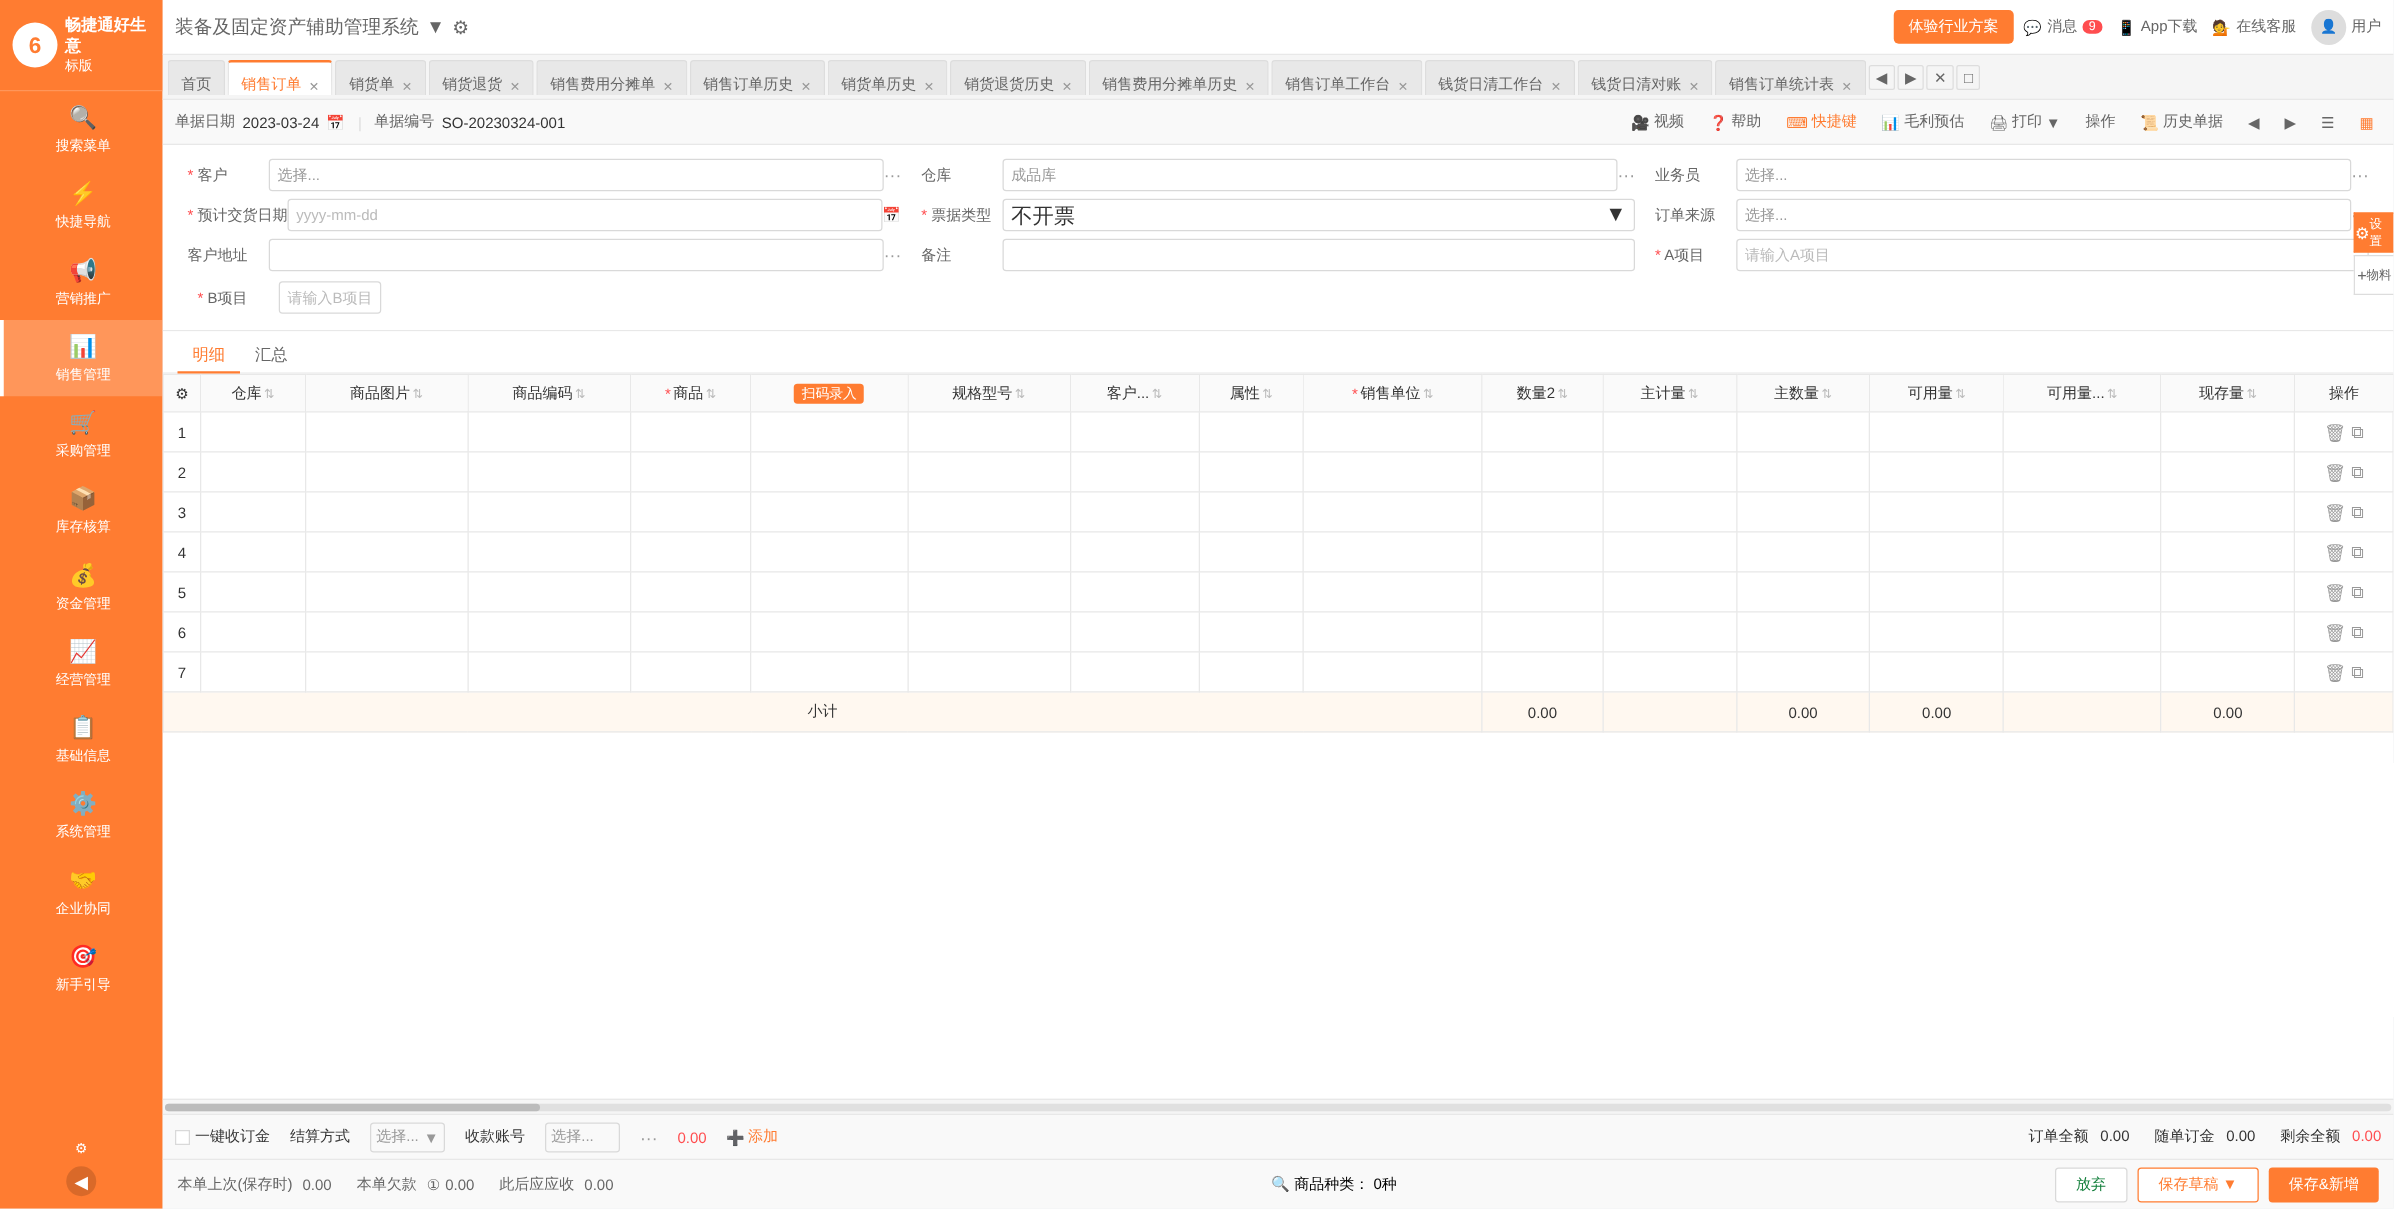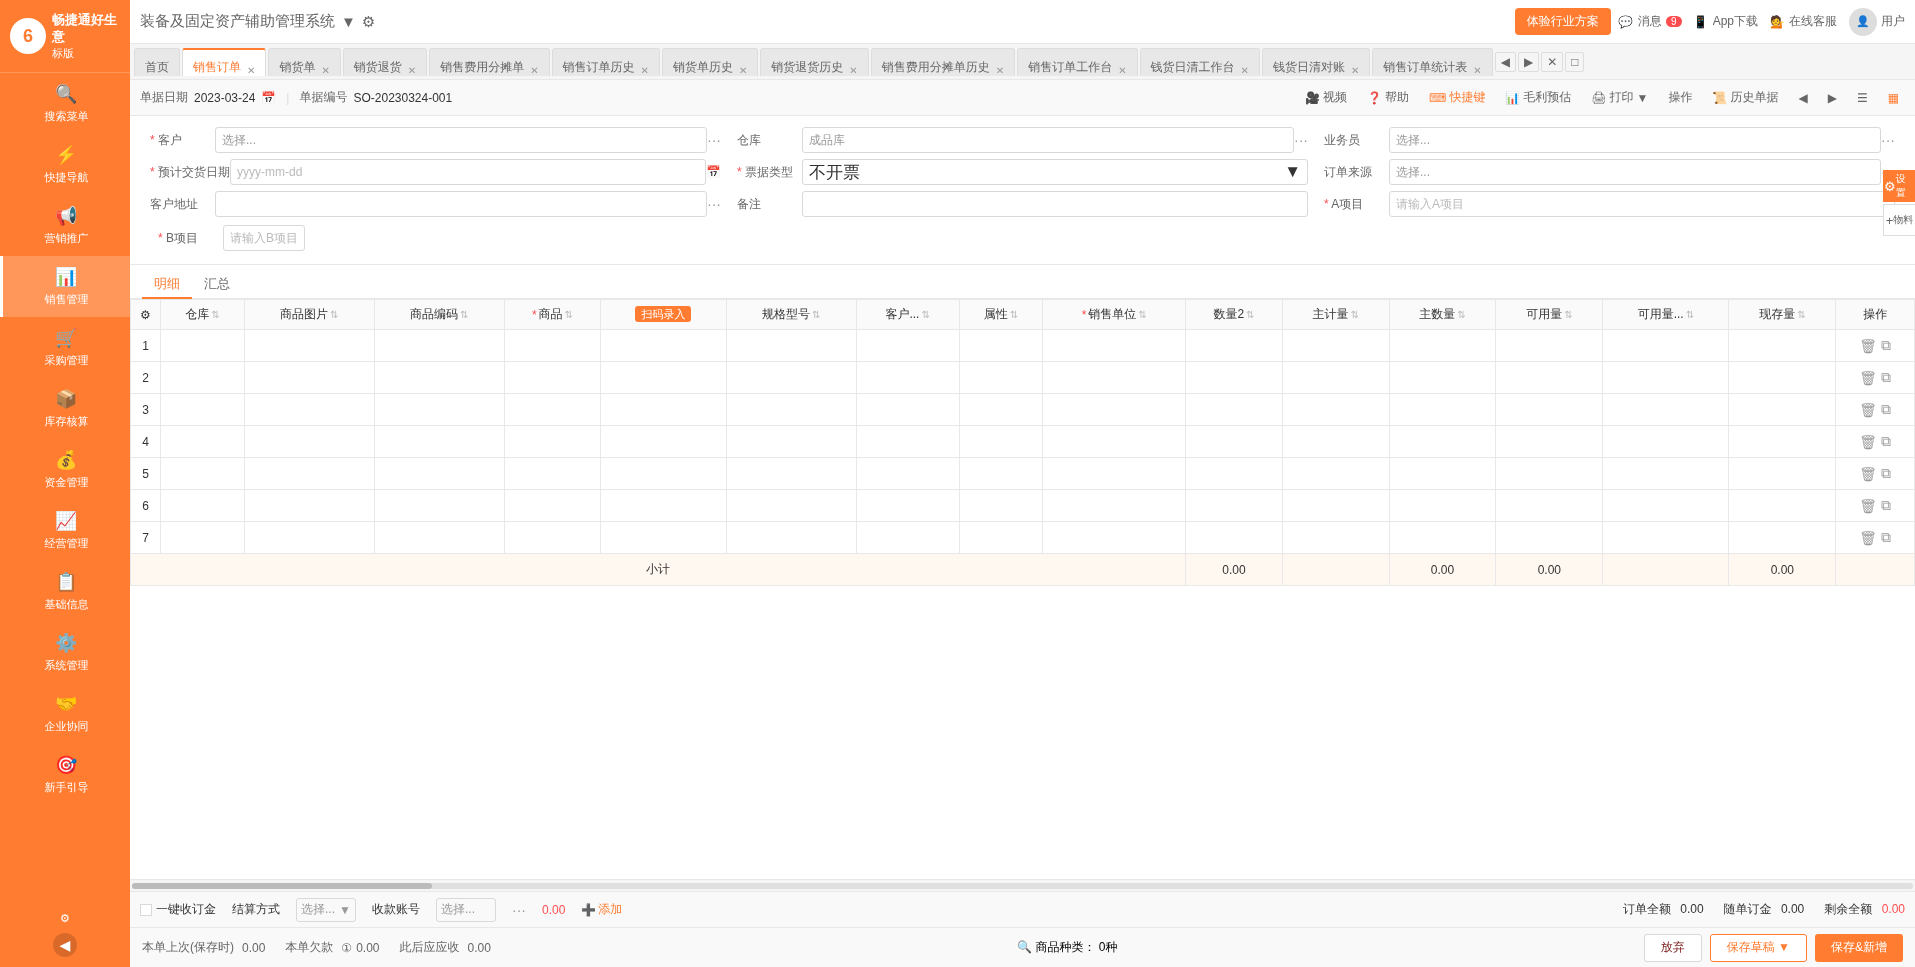--- a/index.html
+++ b/index.html
@@ -95,21 +95,21 @@
     .bottom-select { height: 24px; border: 1px solid #d9d9d9; border-radius: 3px; padding: 0 4px; font-size: 12px; min-width: 60px; display: flex; align-items: center; gap: 4px; cursor: pointer; color: #999; }
     .add-btn { color: #ff7c31; cursor: pointer; display: flex; align-items: center; gap: 2px; }
     .orange-num { color: #ff4d4f; }
 
     
     .footer { height: 40px; background: #f9f9f9; border-top: 1px solid #e8e8e8; display: flex; align-items: center; padding: 0 12px; justify-content: space-between; }
     .footer-left { display: flex; gap: 20px; font-size: 12px; color: #666; }
     .footer-left span { display: flex; align-items: center; gap: 4px; }
     .footer-mid { font-size: 12px; color: #000000; }
     .footer-right { display: flex; gap: 8px; }
-    .btn-discard { height: 28px; padding: 0 16px; border: 1px solid #d9d9d9; background: white; color: #7f1d1d; cursor: pointer; border-radius: 3px; font-size: 12px; }
+    .btn-discard { height: 28px; padding: 0 16px; border: 1px solid #d9d9d9; background: white; color: #15803d; cursor: pointer; border-radius: 3px; font-size: 12px; }
     .btn-draft { height: 28px; padding: 0 16px; border: 1px solid #ff7c31; background: white; color: #ff7c31; cursor: pointer; border-radius: 3px; font-size: 12px; }
     .btn-save { height: 28px; padding: 0 16px; background: #ff7c31; color: white; border: none; cursor: pointer; border-radius: 3px; font-size: 12px; display: flex; align-items: center; gap: 2px; }
 
     .form-row-3 { display: grid; grid-template-columns: 1fr 1fr 1fr; gap: 0; }
     .form-col { display: flex; align-items: center; padding: 3px 8px; }
     .form-col .form-label { min-width: 65px; }
     .form-col .form-input { flex: 1; }
 
     .page-content { flex: 1; display: flex; flex-direction: column; overflow: hidden; position: relative; }
     

